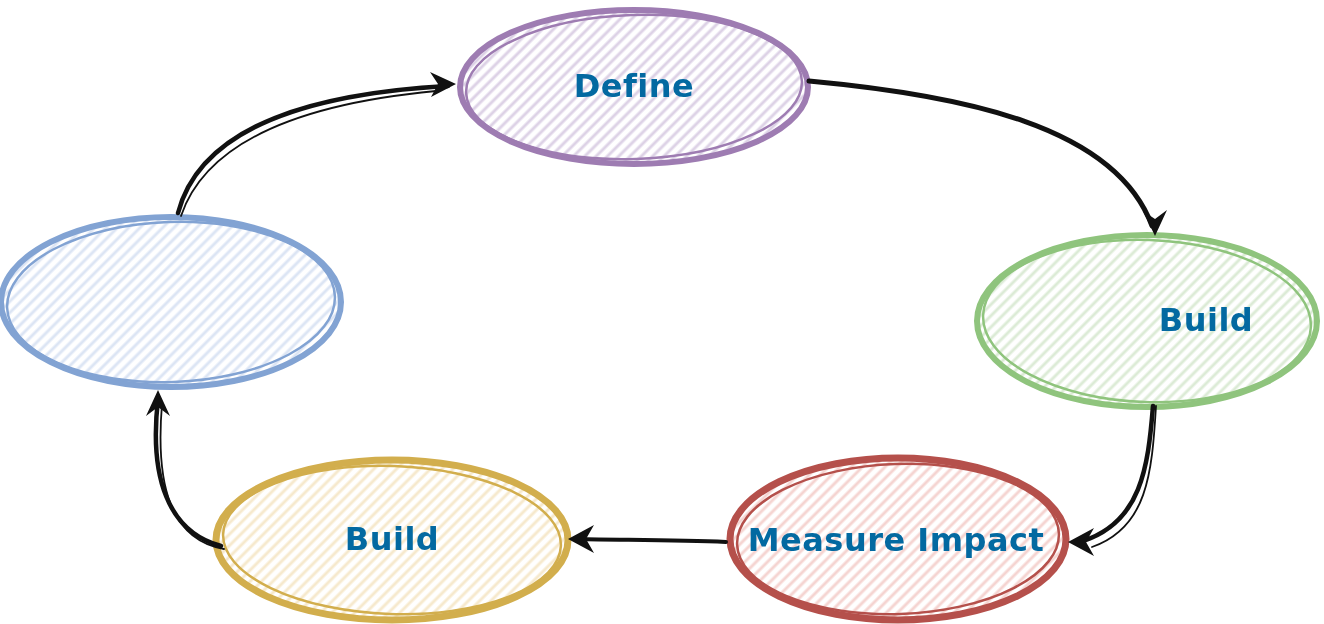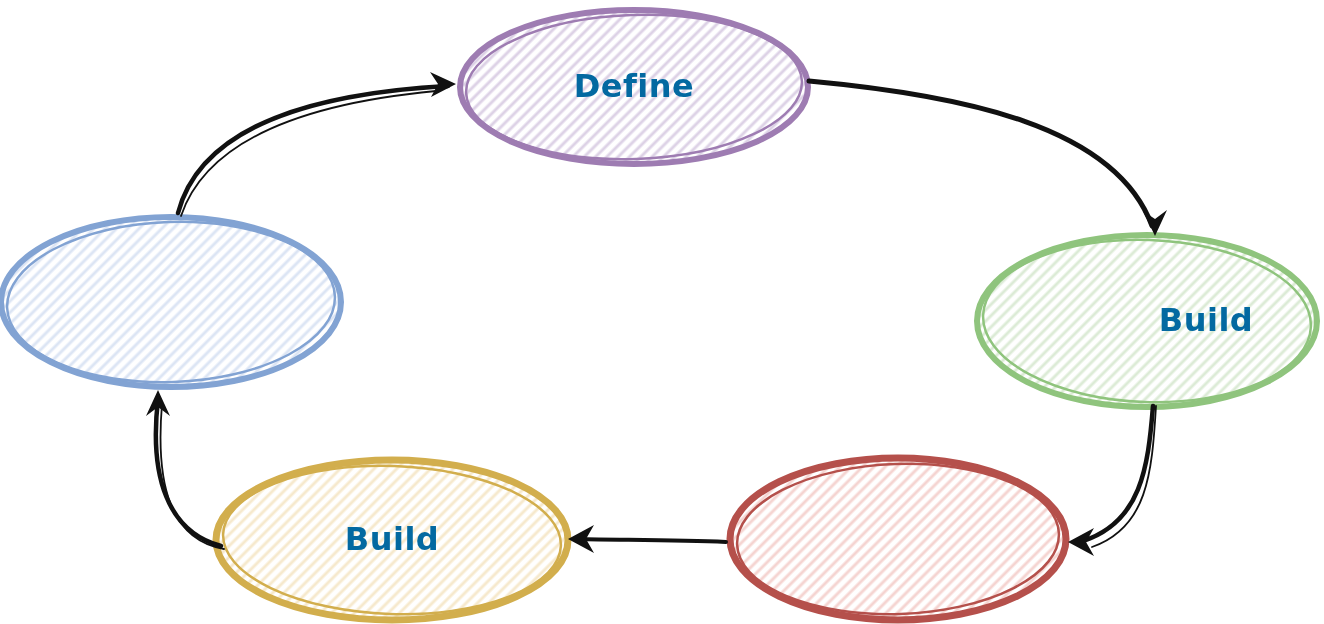--- a/index.html
+++ b/index.html
@@ -111,18 +111,21 @@
   </svg>
 
   <div class="node-label" style="left:634px; top:86px;">
     <div>Define</div>
   </div>
 
   <div class="node-label" style="left:1206px; top:320px;">
     <div>Build</div>
   </div>
 
+  <div class="node-label" style="left:896px; top:540px;">
+    <div>Measure Impact</div>
+  </div>
 
   <div class="node-label" style="left:392px; top:539px;">
     <div>Build</div>
   </div>
 
 </div>
 
 </body></html>

